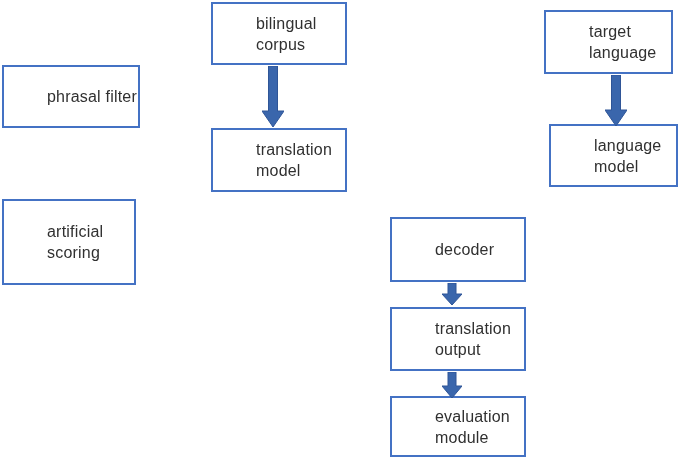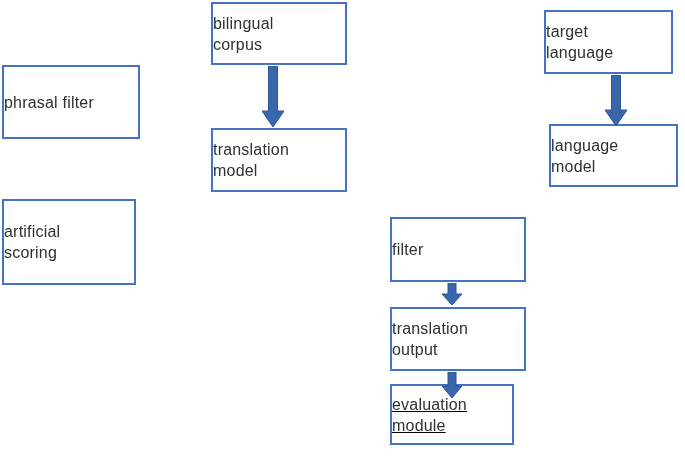--- a/index.html
+++ b/index.html
@@ -22,31 +22,32 @@
     border: 2px solid var(--box-border, #4472C4);
     display: flex;
     align-items: center;
   }
   .node .label {
     font-size: 16px;
     line-height: 21px;
     color: var(--text, #303030);
     white-space: pre-line;
     letter-spacing: 0.2px;
+    margin-left: 43px;
   }
   
-  #n-phrasal-filter     { left: 2px;   top: 65px;  width: 138px; height: 74px; text-align: center; }
+  #n-phrasal-filter     { left: 2px;   top: 65px;  width: 138px; height: 63px; text-align: center; }
   #n-artificial-scoring { left: 2px;   top: 199px; width: 134px; height: 86px; }
   #n-bilingual-corpus   { left: 211px; top: 2px;   width: 136px; height: 63px; }
   #n-translation-model  { left: 211px; top: 128px; width: 136px; height: 64px; }
   #n-target-language    { left: 544px; top: 10px;  width: 129px; height: 64px; }
   #n-language-model     { left: 549px; top: 124px; width: 129px; height: 63px; }
   #n-decoder            { left: 390px; top: 217px; width: 136px; height: 65px; }
   #n-translation-output { left: 390px; top: 307px; width: 136px; height: 64px; }
-  #n-evaluation-module  { left: 390px; top: 384px; width: 124px; height: 61px; text-decoration: underline; }
+  #n-evaluation-module  { left: 390px; top: 396px; width: 136px; height: 61px; }
 
   .arrow {
     position: absolute;
     display: block;
   }
   .arrow polygon {
     fill: var(--arrow-fill, #3A66AC);
     stroke: var(--arrow-outline, #2F5597);
     stroke-width: 1;
     stroke-linejoin: miter;
@@ -84,21 +85,21 @@
     <span class="label">target
 language</span>
   </div>
 
   <div class="node" id="n-language-model">
     <span class="label">language
 model</span>
   </div>
 
   <div class="node" id="n-decoder">
-    <span class="label">filter</span>
+    <span class="label">decoder</span>
   </div>
 
   <div class="node" id="n-translation-output">
     <span class="label">translation
 output</span>
   </div>
 
   <div class="node" id="n-evaluation-module">
     <span class="label">evaluation
 module</span>

